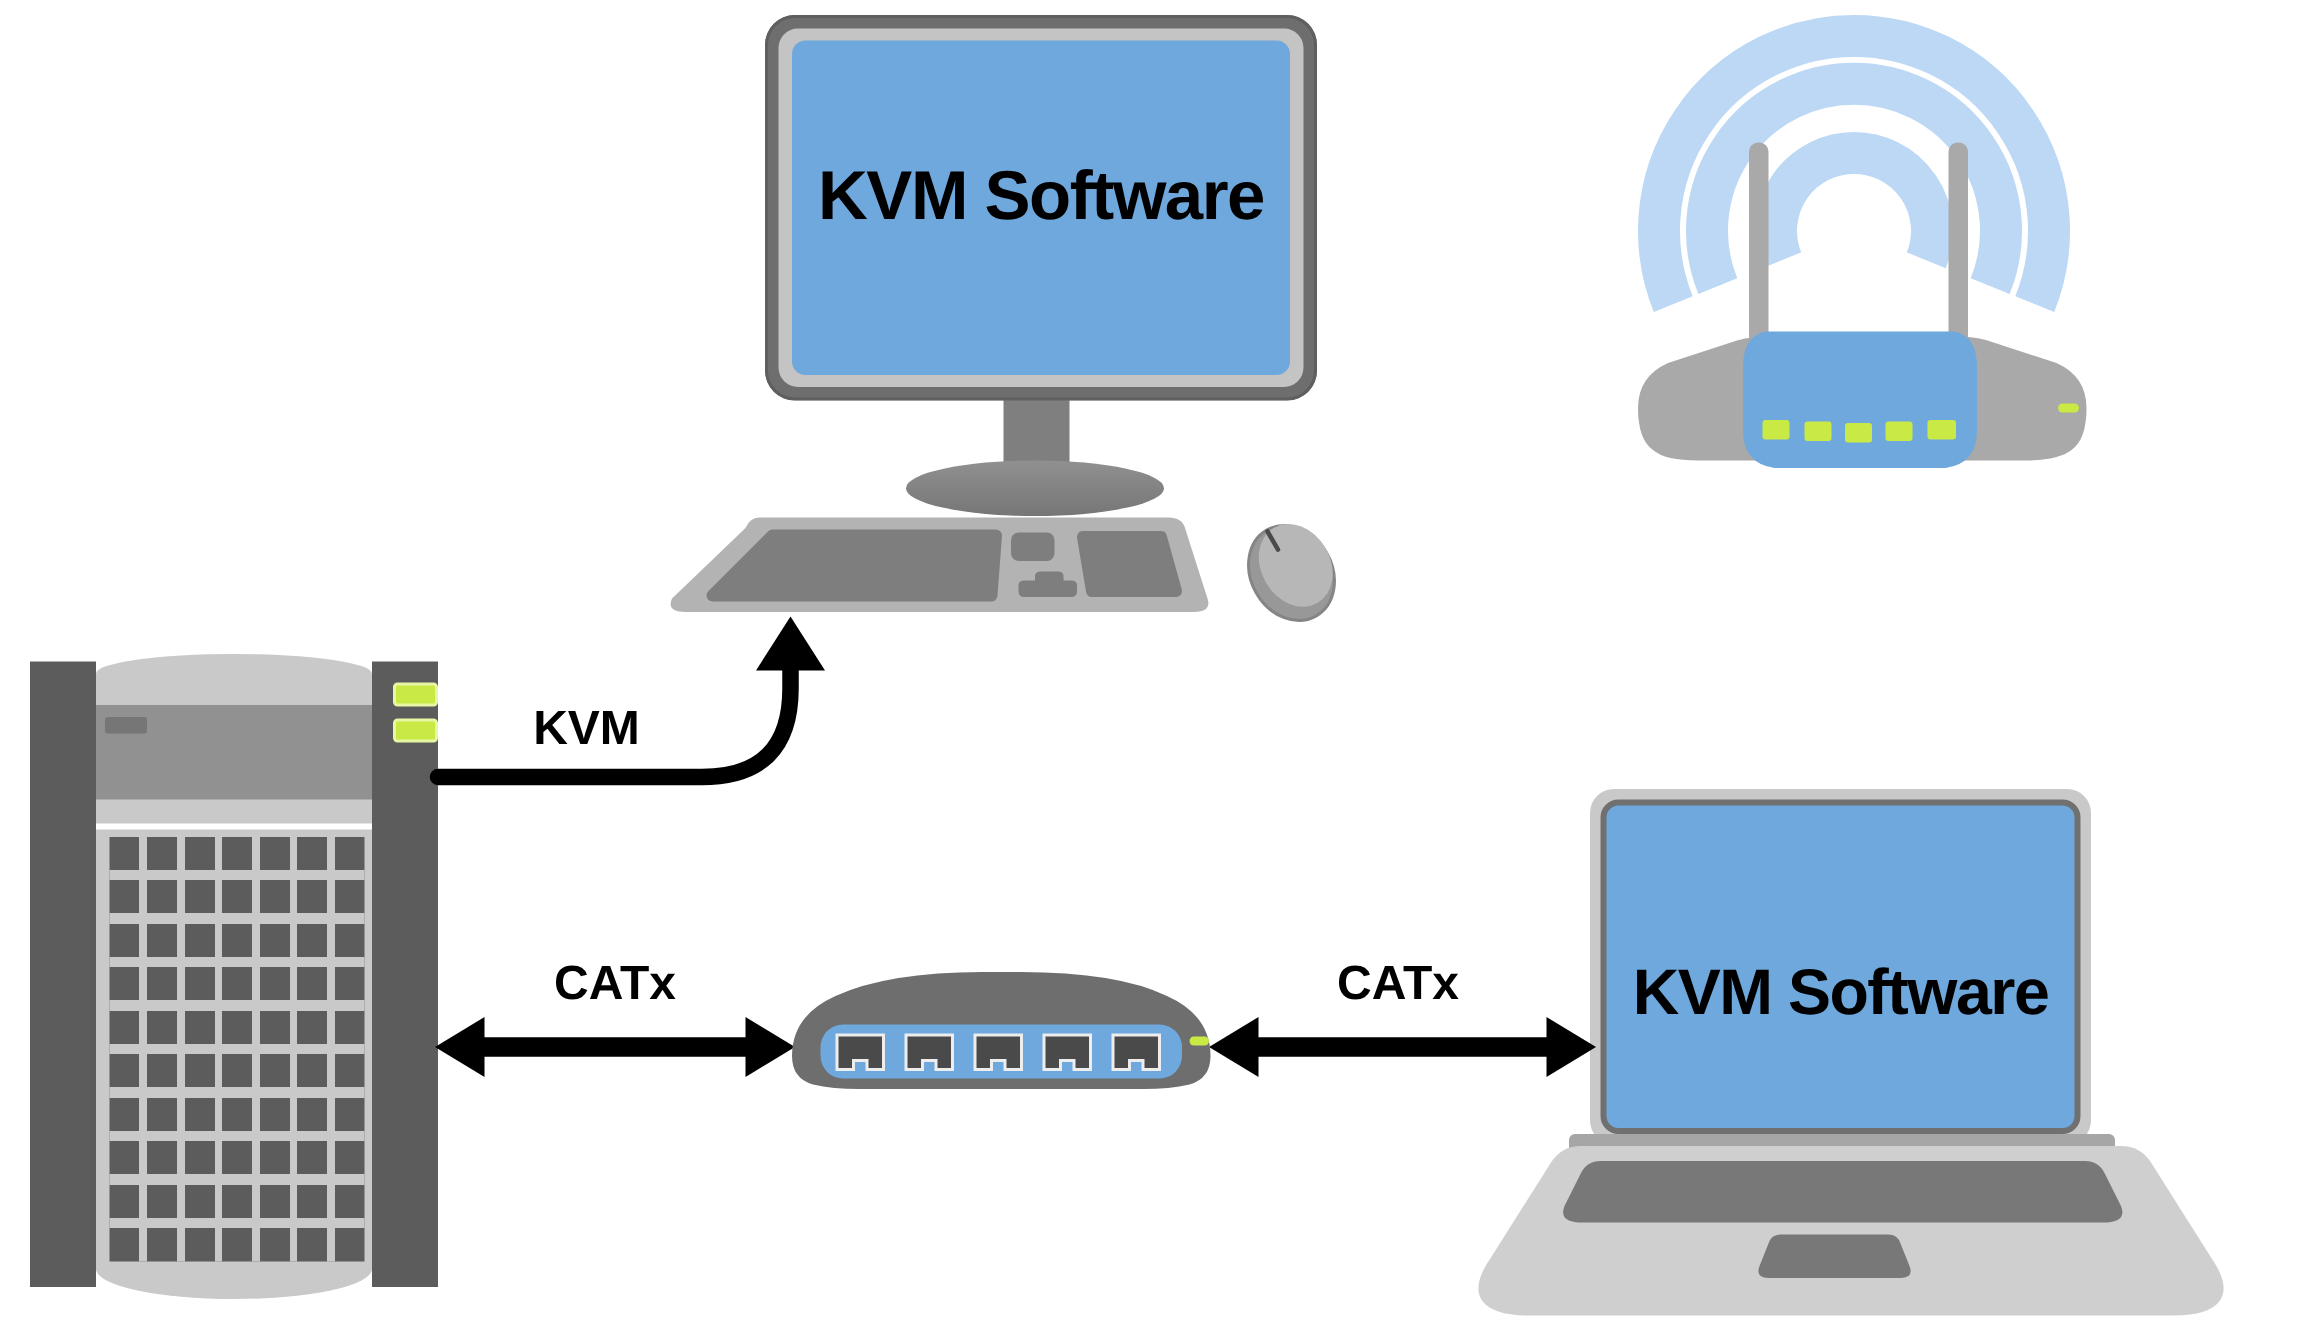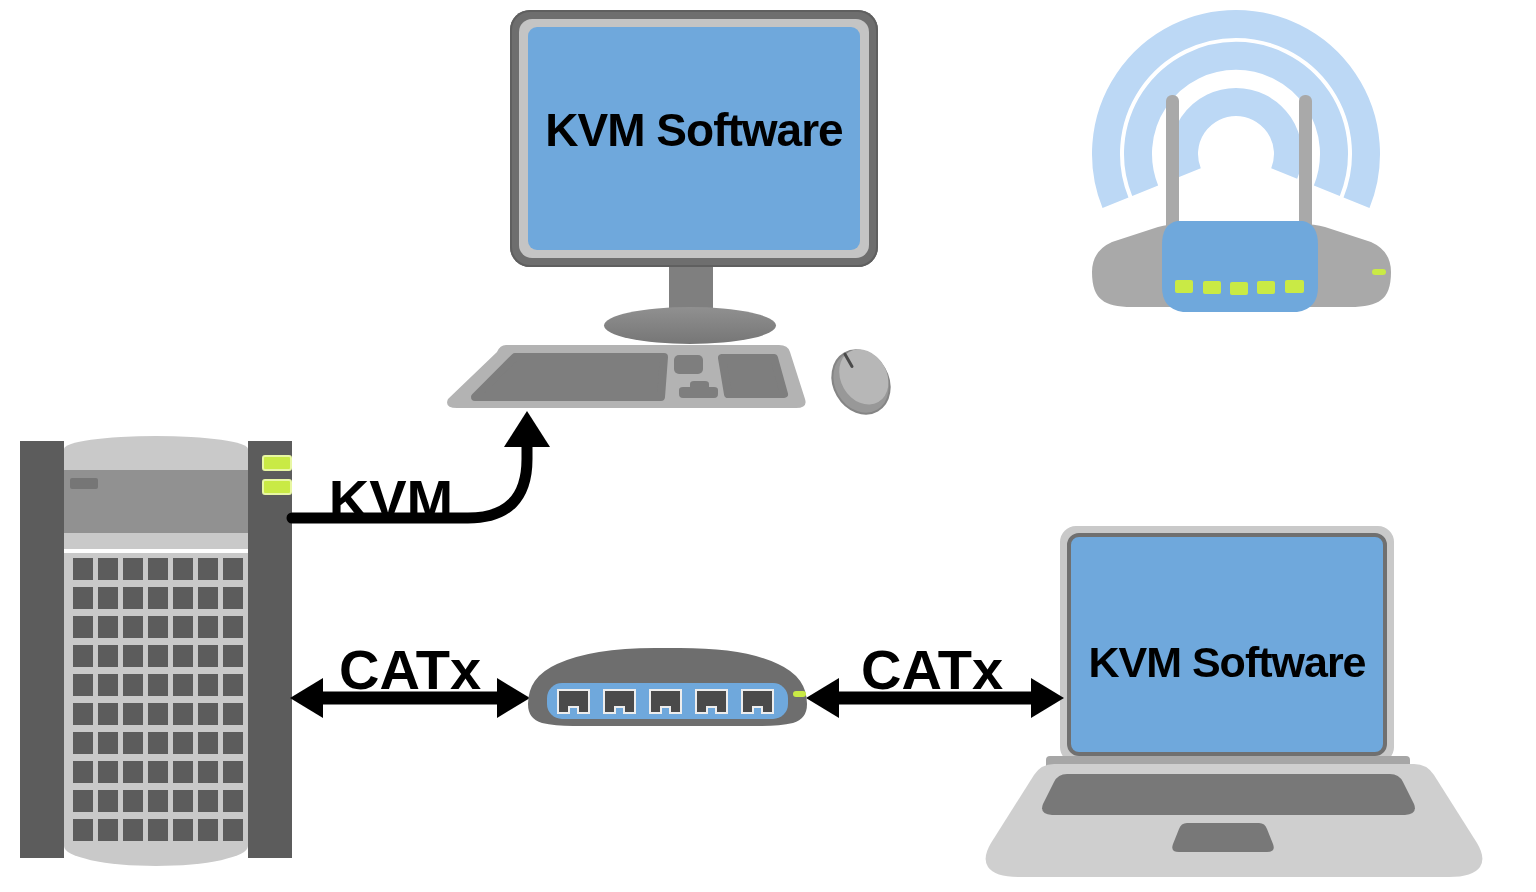--- a/index.html
+++ b/index.html
@@ -28,21 +28,21 @@
   .stand-neck{left:669px;top:265px;width:44px;height:50px;background:#7f7f7f;}
   .stand-base{left:604px;top:307px;width:172px;height:37px;background:#7f7f7f;border-radius:50%;
               background:linear-gradient(#909090,#767676);}
   
   .laptop-lid{left:1060px;top:526px;width:334px;height:237px;background:#c9c9c9;border-radius:16px;}
   .laptop-screen{left:7px;top:7px;width:320px;height:223px;background:#6fa8dc;border:4px solid #707070;
                  border-radius:12px;box-sizing:border-box;display:flex;align-items:center;justify-content:center;
                  padding-top:36px;}
   .laptop-screen .screen-text{font-size:43px;}
   
-  .link-label{font-weight:bold;color:#000;font-size:56px;text-align:center;width:160px;white-space:nowrap;}
+  .link-label{font-weight:bold;color:#000;font-size:32px;text-align:center;width:160px;white-space:nowrap;}
   svg{position:absolute;left:0;top:0;}
 </style>
 </head>
 <body>
 
 <div id="canvas">
 
   <div class="abs server-rail" style="left:20px;"></div>
   <div class="abs server-rail" style="left:248px;"></div>
   <div class="abs server-mid">

